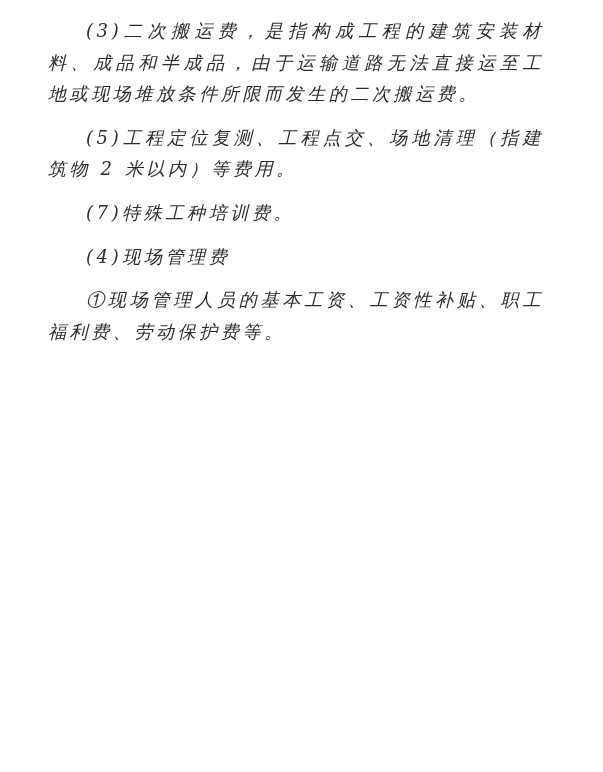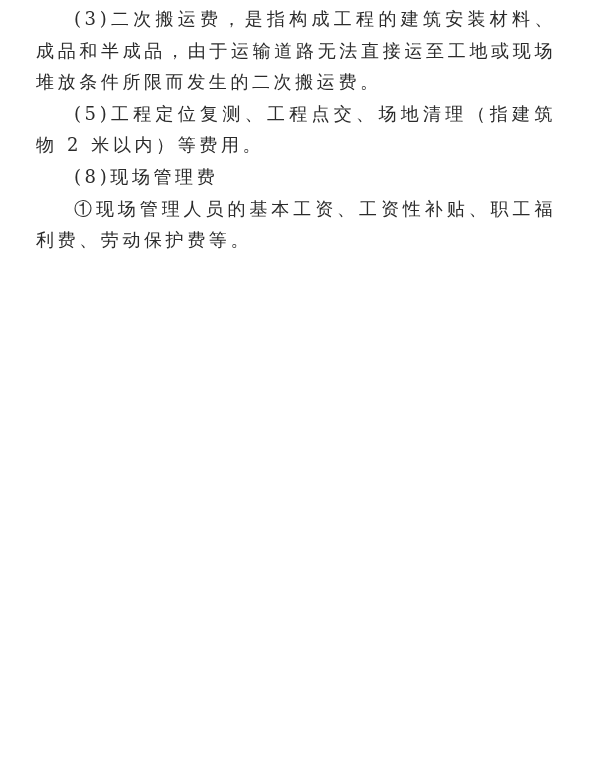--- a/index.html
+++ b/index.html
@@ -18,28 +18,30 @@
       left: 36px;
       top: 3px;
       width: 520px;
       color: #2b2b2b;
       font-family: "DejaVu Serif", "Liberation Serif", serif;
       font-size: 18px;
       line-height: 31.6px;
       letter-spacing: 3.6px;
     }
     .para {
-      margin: 0;
+      margin: 12px;
       padding: 0;
       text-indent: 38px;
       text-align: justify;
       word-break: break-all;
+      font-style: italic;
     }
   </style>
 </head>
 <body>
 
 <div class="doc">
   <p class="para">(3)二次搬运费，是指构成工程的建筑安装材料、成品和半成品，由于运输道路无法直接运至工地或现场堆放条件所限而发生的二次搬运费。</p>
   <p class="para">(5)工程定位复测、工程点交、场地清理（指建筑物 2 米以内）等费用。</p>
-  <p class="para">(8)现场管理费</p>
+  <p class="para">(7)特殊工种培训费。</p>
+  <p class="para">(4)现场管理费</p>
   <p class="para">①现场管理人员的基本工资、工资性补贴、职工福利费、劳动保护费等。</p>
 </div>
 
 </body></html>

